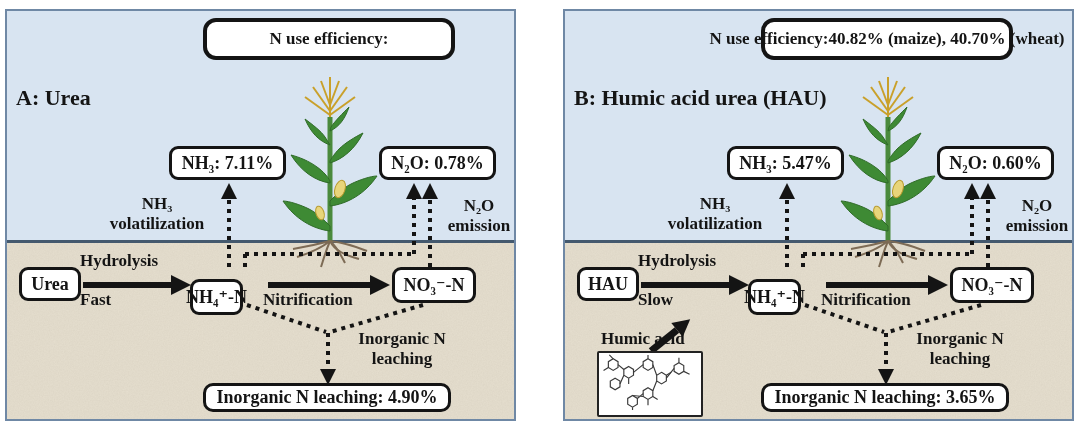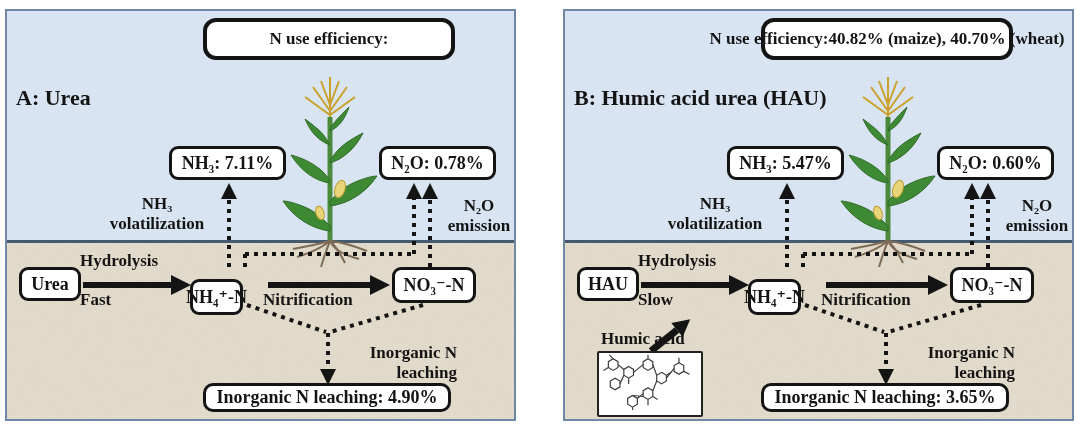--- a/index.html
+++ b/index.html
@@ -34,21 +34,21 @@
   .flow-label span{display:block}
   .nh3-flow{left:92px;top:183px;width:116px}
   .n2o-flow{left:437px;top:185px;width:70px}
   .fert-box{left:12px;top:256px;width:62px;height:34px}
   .amm-box{left:183px;top:268px;width:53px;height:36px}
   .nit-box{left:385px;top:256px;width:84px;height:36px}
   .proc-label{position:absolute;font-size:17px;z-index:3}
   .hyd-label{left:73px;top:240px;width:104px}
   .speed-label{left:73px;top:279px;width:104px}
   .nitr-label{left:256px;top:279px;width:126px}
-  .leach-flow{left:340px;top:332px;width:110px;text-align:right}
+  .leach-flow{left:340px;top:318px;width:110px;text-align:center}
   .leach-box{left:196px;top:372px;width:248px;height:29px;font-size:18px;border-radius:10px}
   .humic-label{left:36px;top:318px;width:108px}
   .mol-box{position:absolute;left:32px;top:340px;width:102px;height:62px;background:#fff;
     border:2px solid #222;border-radius:2px;z-index:4}
   .arrows{position:absolute;left:0;top:0;width:507px;height:408px;pointer-events:none;z-index:2}
   .plant{position:absolute;left:268px;top:60px;z-index:1}
   .dot{stroke:#141414;stroke-width:4;fill:none;stroke-dasharray:4 5}
   .sol{stroke:#141414;stroke-width:6;fill:none}
   .sol-thick{stroke:#141414;stroke-width:7;fill:none}
   .head{fill:#141414;stroke:none}

